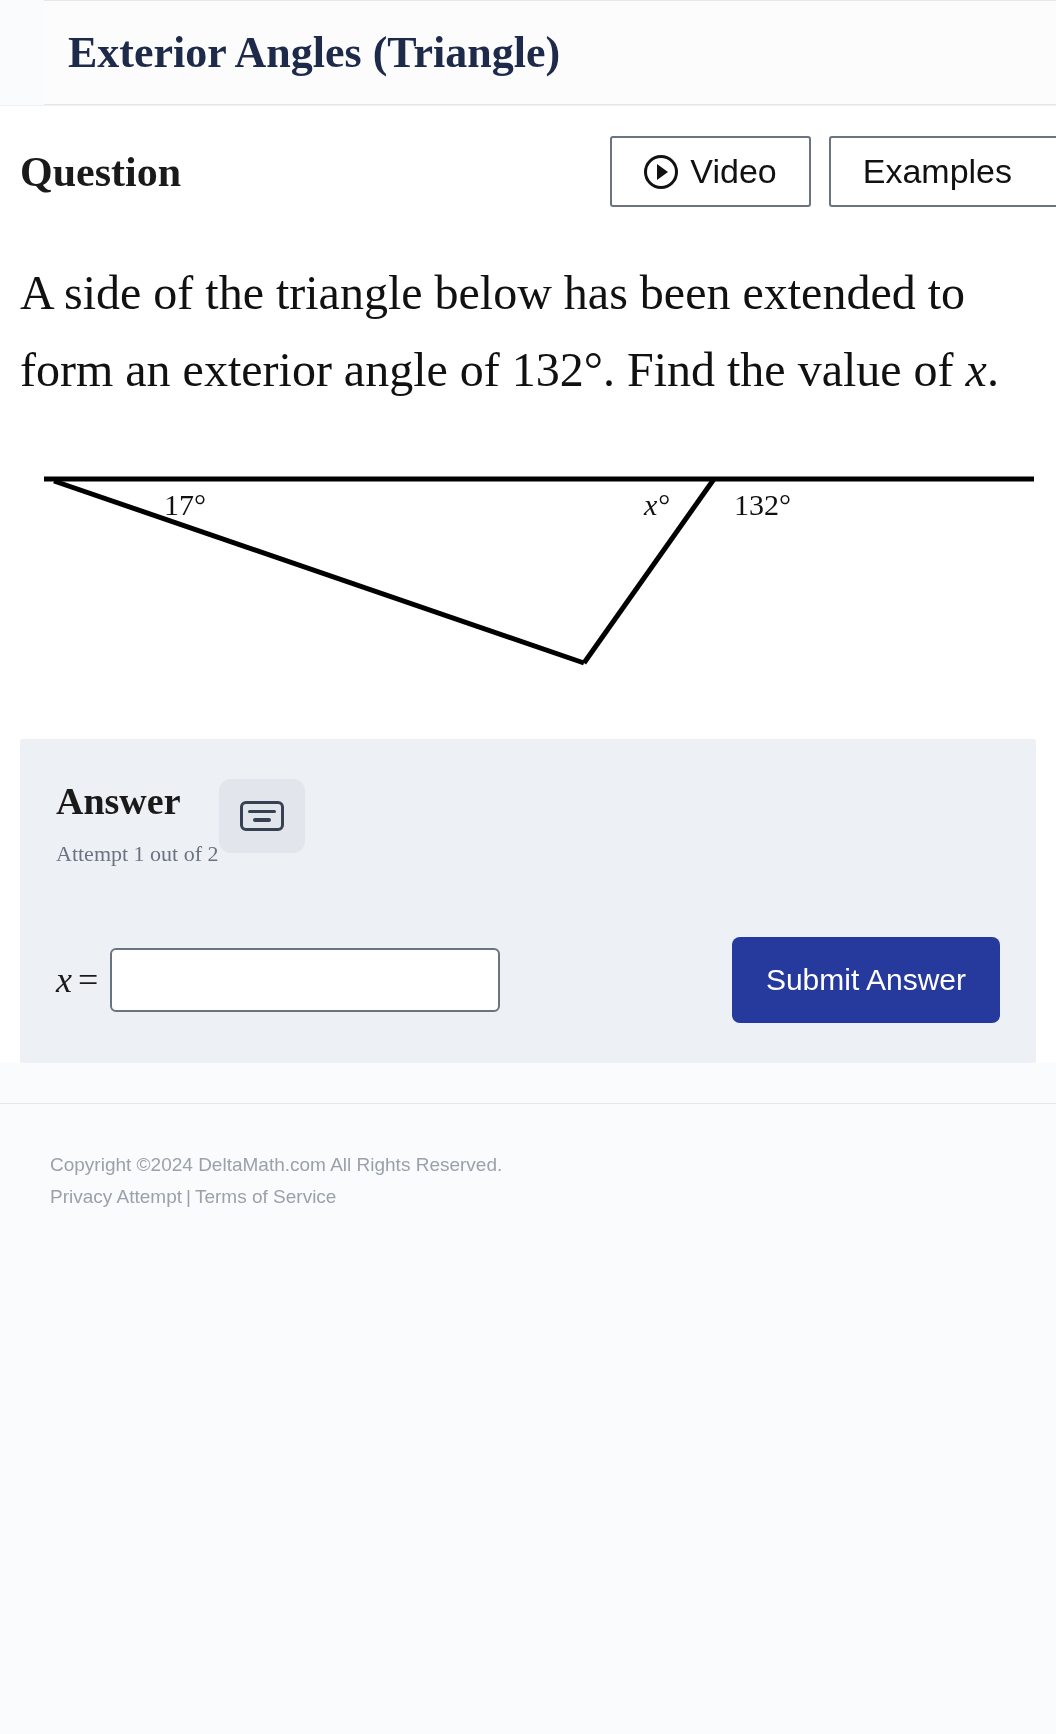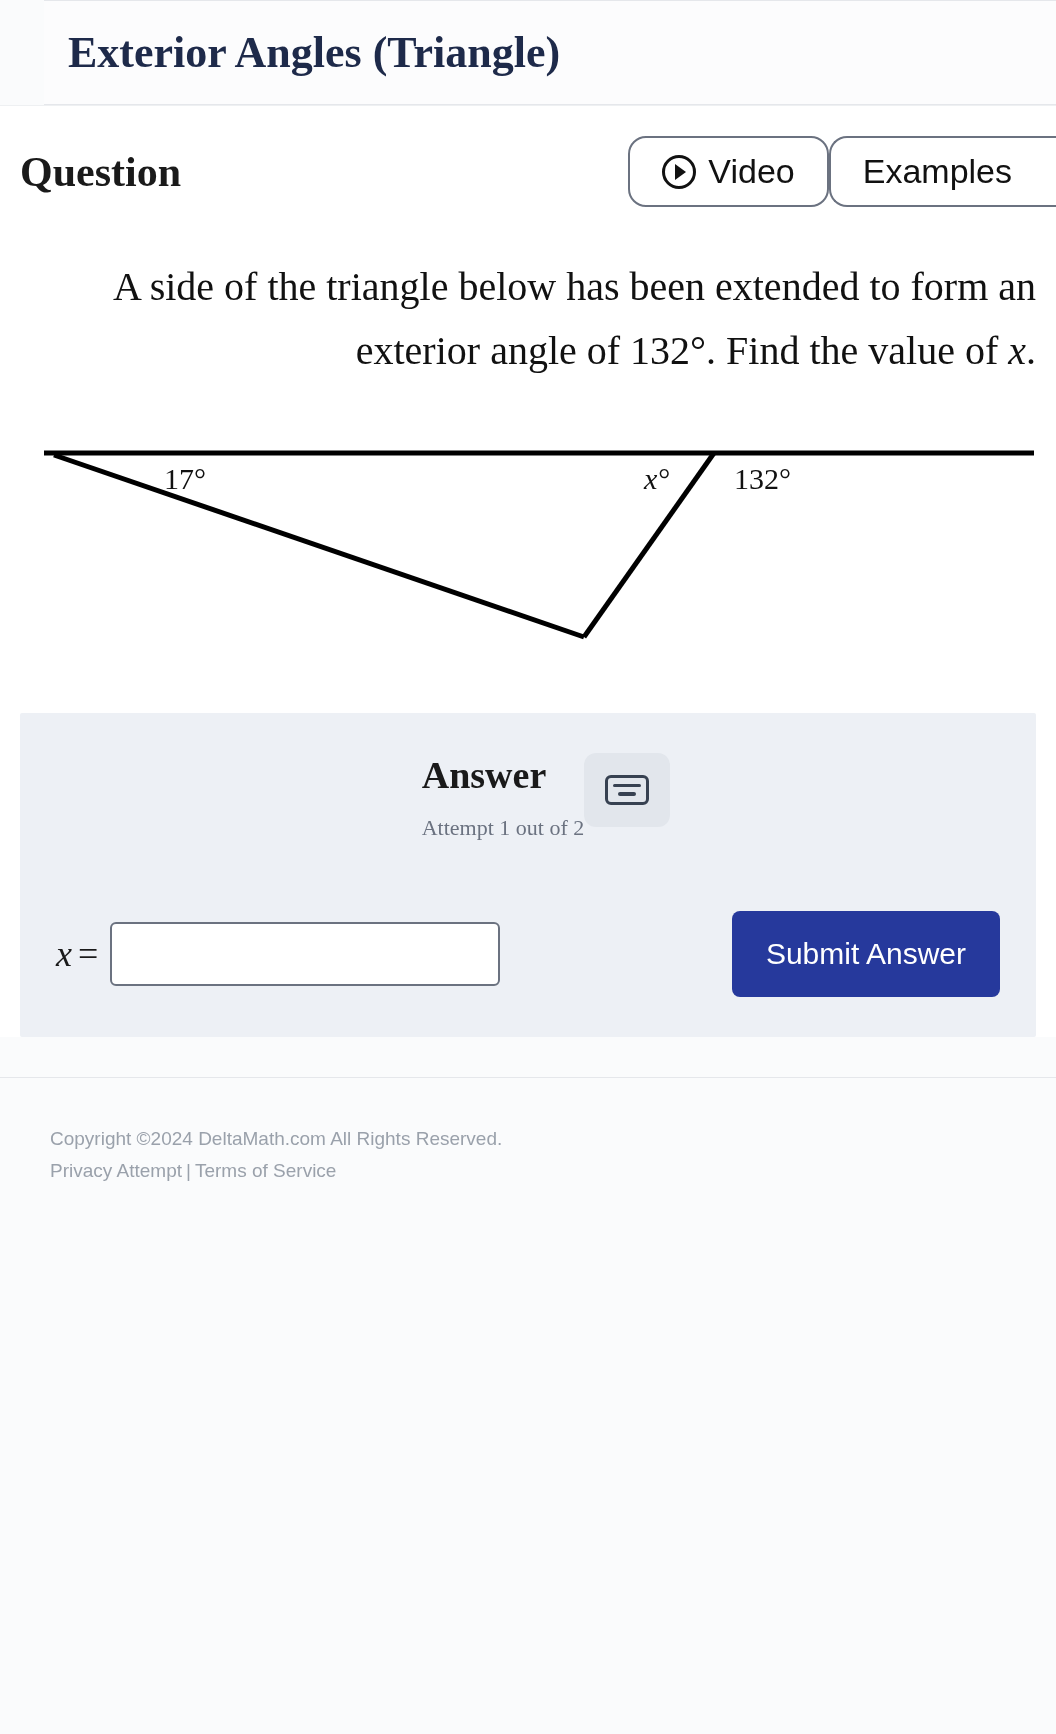--- a/index.html
+++ b/index.html
@@ -23,36 +23,37 @@
     font-family: Georgia, serif;
   }
   .content {
     background: #ffffff;
     border-top: 1px solid #eef0f2;
     padding: 30px 20px 0 20px;
   }
   .question-header {
     display: flex;
     align-items: center;
+    gap: 18px;
     margin-bottom: 48px;
   }
   .question-label {
     font-size: 42px;
     font-weight: 700;
     color: #1a1a1a;
     flex: 0 0 auto;
     margin-right: auto;
   }
   .btn-outline {
     display: flex;
     align-items: center;
     justify-content: center;
     gap: 12px;
     border: 2px solid #6b7280;
-    border-radius: 18px;
+    border-radius: 3px;
     background: #fff;
     font-size: 34px;
     font-family: 'Segoe UI', Arial, sans-serif;
     color: #111;
     padding: 14px 32px;
     cursor: pointer;
   }
   .btn-outline.examples {
     border-top-right-radius: 0;
     border-bottom-right-radius: 0;
@@ -67,25 +68,24 @@
     display: flex; align-items: center; justify-content: center;
   }
   .play-tri {
     width: 0; height: 0;
     border-left: 11px solid #111;
     border-top: 8px solid transparent;
     border-bottom: 8px solid transparent;
     margin-left: 3px;
   }
   .prompt {
-    font-size: 40px;
+    font-size: 48px;
     line-height: 1.6;
     color: #111;
     margin-bottom: 40px;
-    text-align: right;
   }
   .prompt .math { font-style: italic; font-family: 'Times New Roman', serif; }
   .figure {
     padding: 10px 0 60px 24px;
   }
   .figure svg { display: block; }
   .fig-label {
     font-family: Georgia, serif;
     font-size: 30px;
     fill: #111;
@@ -93,22 +93,21 @@
   .fig-label .var { font-style: italic; }
   .answer-panel {
     background: #edf0f5;
     padding: 40px 36px 40px 36px;
     margin: 0 0 40px 0;
     border-radius: 2px;
   }
   .answer-top {
     display: flex;
     align-items: flex-start;
-    justify-content: center;
-    margin-left: 36px;
+    justify-content: flex-start;
   }
   .answer-title {
     font-size: 38px;
     font-weight: 700;
     margin-bottom: 18px;
   }
   .attempt {
     font-size: 22px;
     color: #6b7280;
   }

